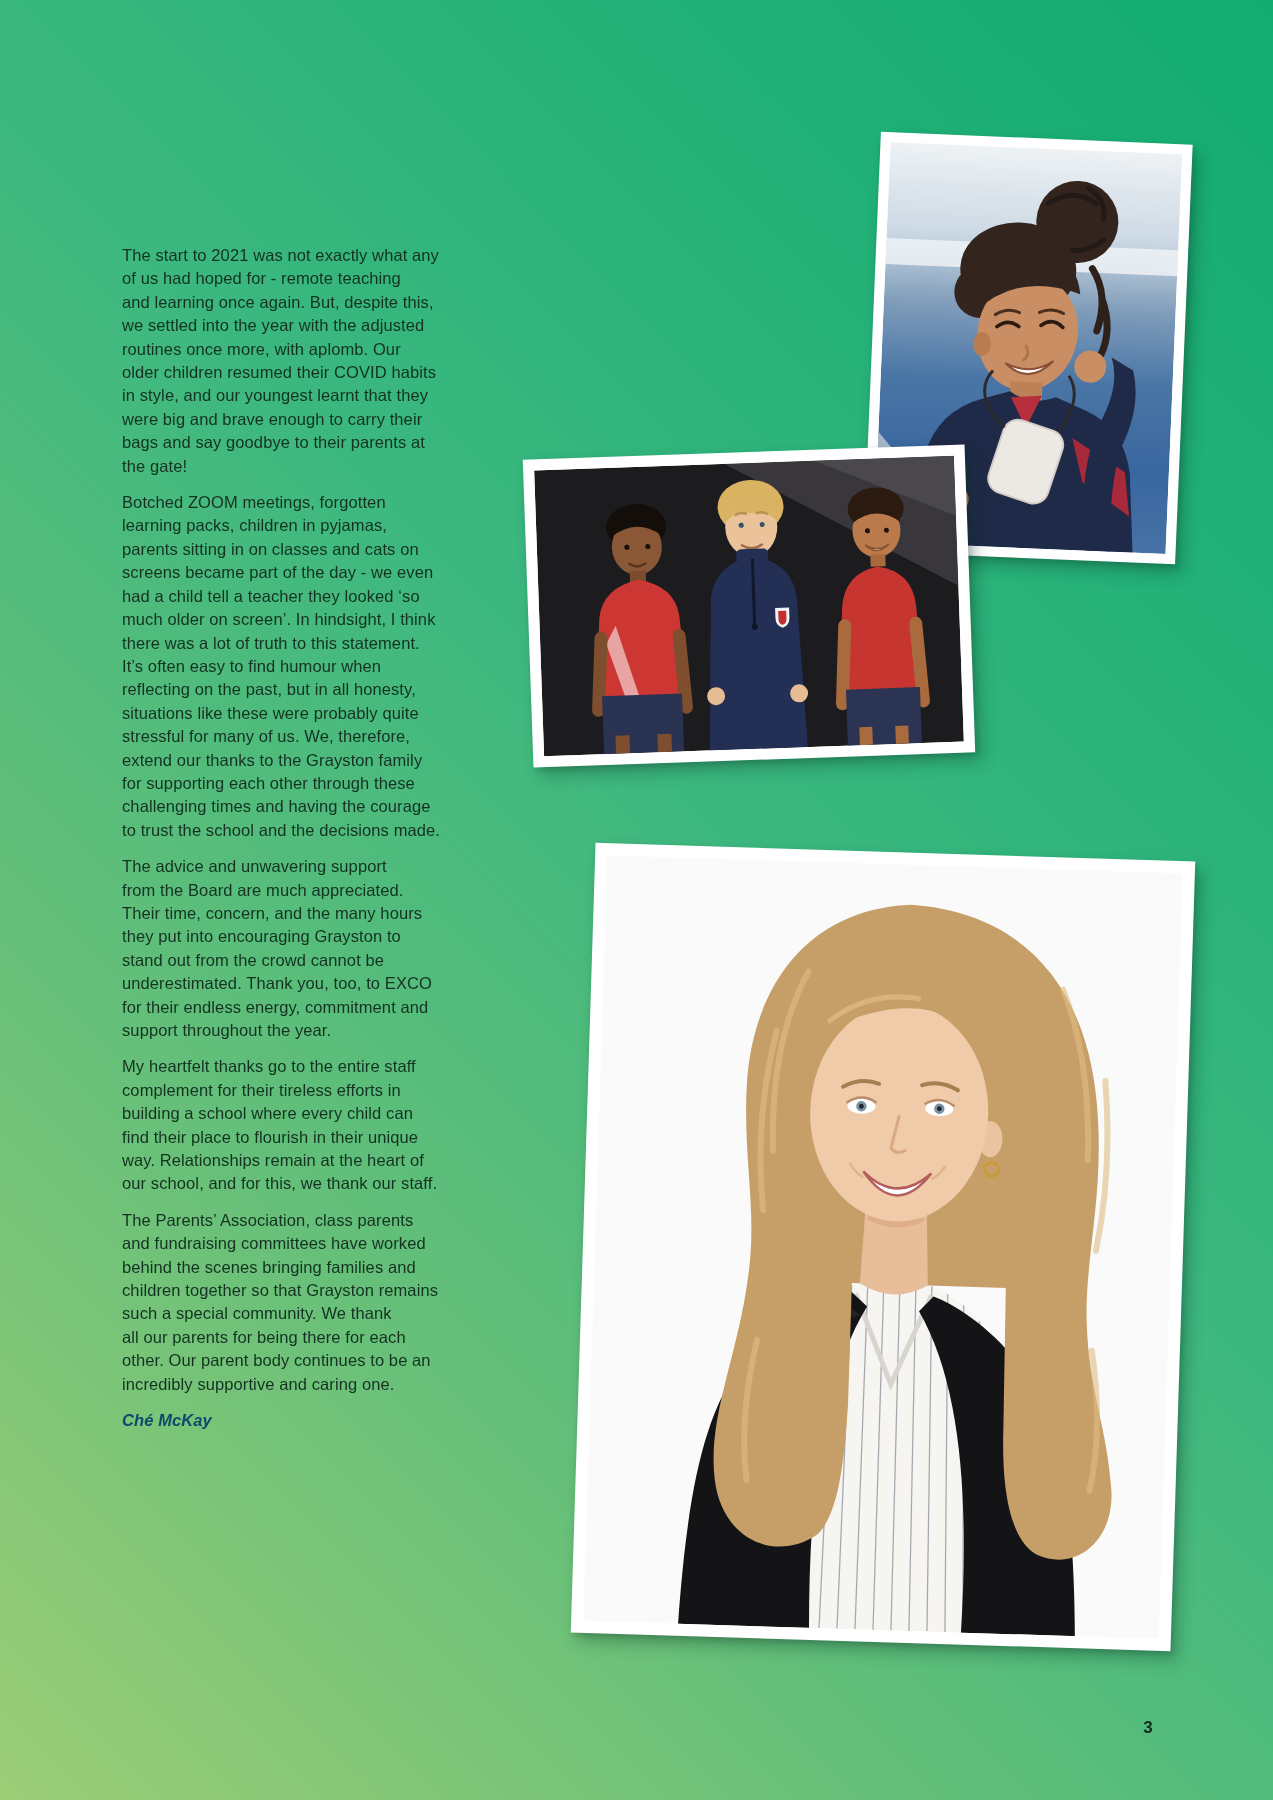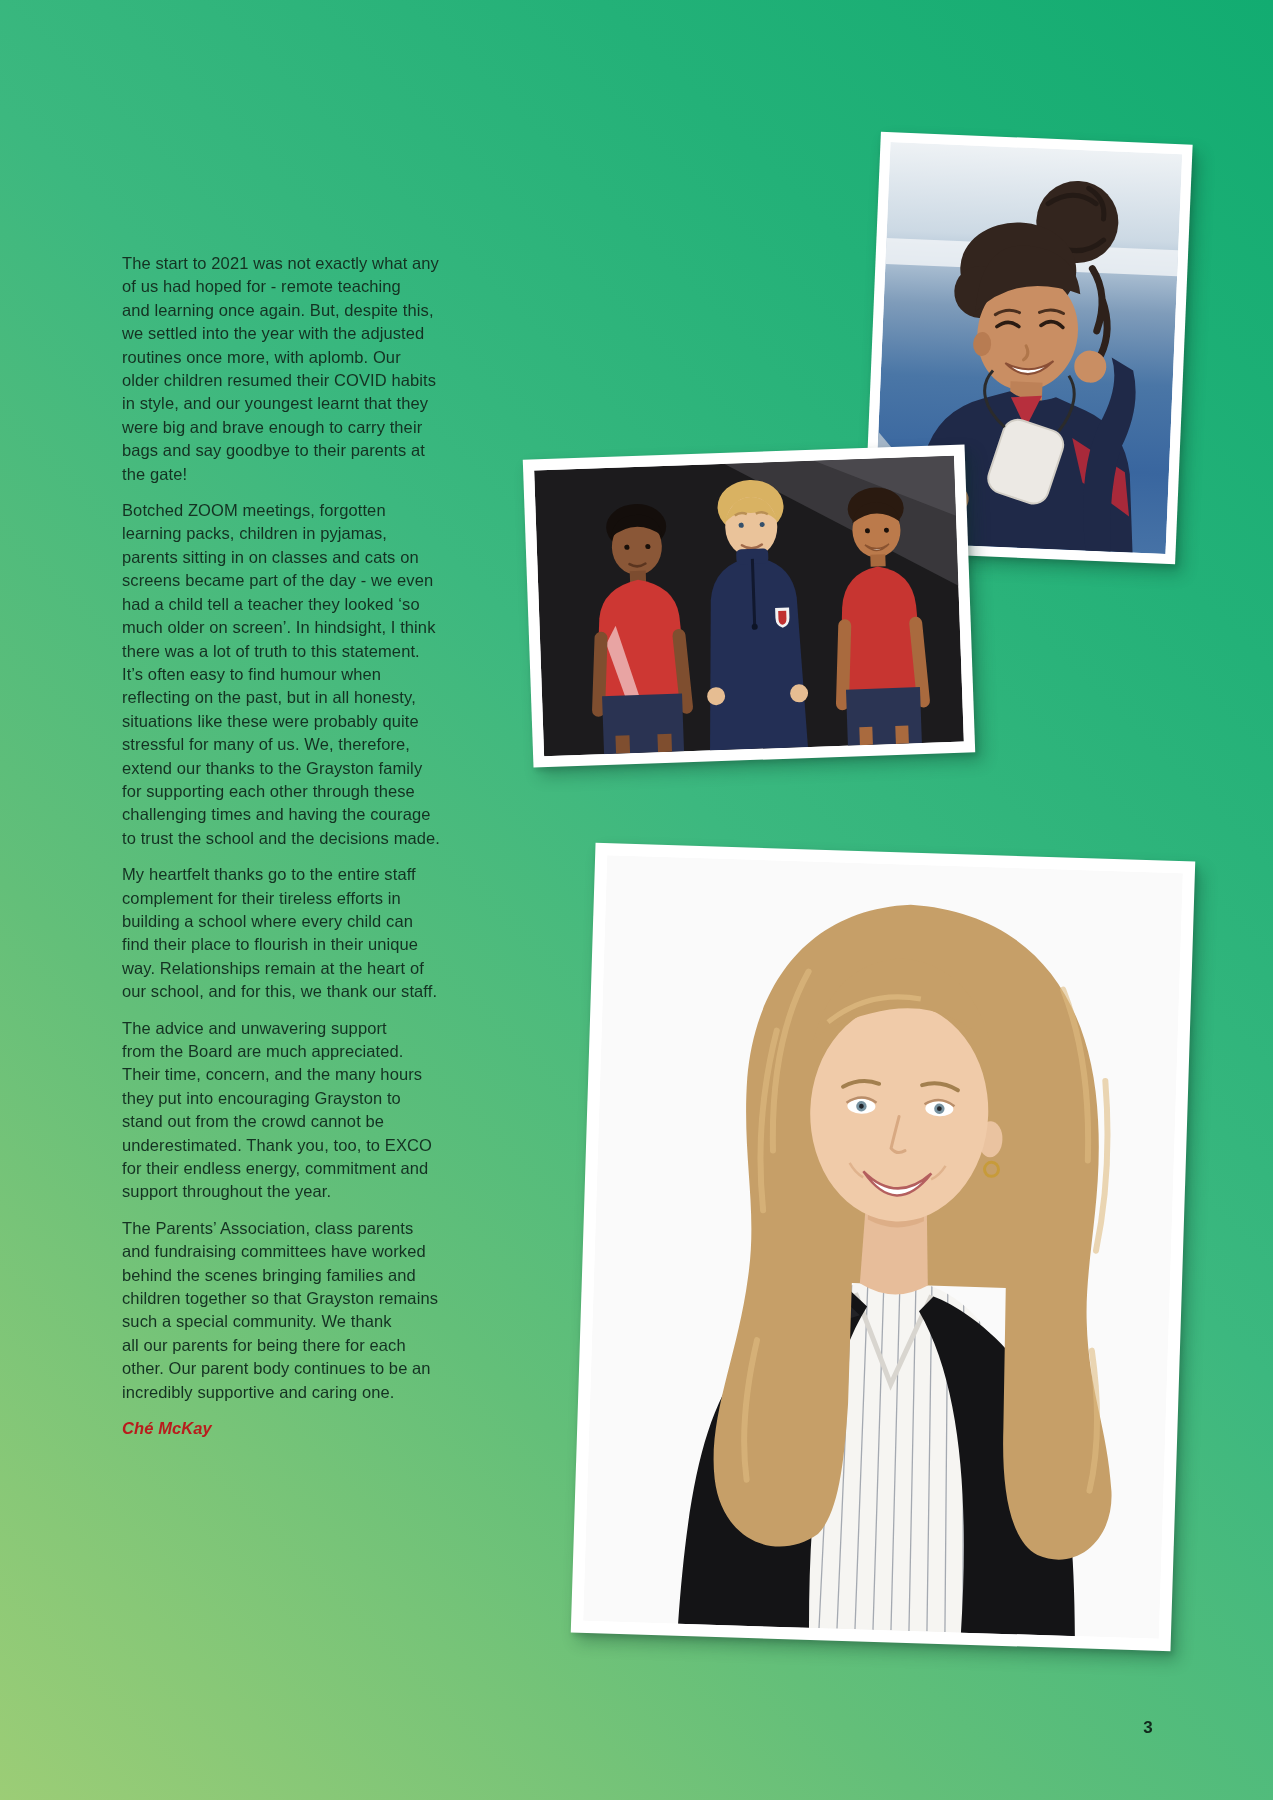--- a/index.html
+++ b/index.html
@@ -5,24 +5,23 @@
   html,body{margin:0;padding:0;}
   body{
     width:1273px;height:1800px;position:relative;overflow:hidden;
     font-family:"Liberation Sans",sans-serif;
     background:linear-gradient(225deg,#12ac71 0%,#23b178 22%,#3cb87f 45%,#63bf79 70%,#9ccd76 100%);
   }
   .article{
     position:absolute;left:122px;top:244px;width:420px;
     color:#143222;font-size:16.5px;line-height:23.4px;font-weight:500;
     letter-spacing:.1px;
-    margin-top:8px;
   }
   .article p{margin:0 0 13px 0;white-space:pre-line;}
-  .signature{color:#b91c1c;font-weight:bold;font-style:italic;line-height:23.4px;white-space:pre-line;}
+  .signature{color:#0c4a6e;font-weight:bold;font-style:italic;line-height:23.4px;white-space:pre-line;}
   .photo{
     position:absolute;background:#fff;
     box-shadow:7px 9px 16px rgba(10,50,35,.30), 2px 3px 5px rgba(10,50,35,.18);
   }
   .photo svg{display:block;}
   .photo-girl{left:872px;top:138px;width:312px;height:420px;padding:10px;box-sizing:border-box;transform:rotate(2.4deg);transform-origin:50% 50%;}
   .photo-kids{left:528px;top:452px;width:442px;height:308px;padding:11px;box-sizing:border-box;transform:rotate(-2deg);transform-origin:50% 50%;}
   .photo-woman{left:583px;top:852px;width:600px;height:790px;padding:12px;box-sizing:border-box;transform:rotate(1.8deg);transform-origin:50% 50%;}
   .page-number{position:absolute;left:1128px;top:1718px;width:40px;text-align:center;
     color:#11291c;font-size:17px;font-weight:bold;}
@@ -49,34 +48,34 @@
 much older on screen’. In hindsight, I think
 there was a lot of truth to this statement.
 It’s often easy to find humour when
 reflecting on the past, but in all honesty,
 situations like these were probably quite
 stressful for many of us. We, therefore,
 extend our thanks to the Grayston family
 for supporting each other through these
 challenging times and having the courage
 to trust the school and the decisions made.</p>
-  <p>My heartfelt thanks go to the entire staff
-complement for their tireless efforts in
-building a school where every child can
-find their place to flourish in their unique
-way. Relationships remain at the heart of
-our school, and for this, we thank our staff.</p>
   <p>The advice and unwavering support
 from the Board are much appreciated.
 Their time, concern, and the many hours
 they put into encouraging Grayston to
 stand out from the crowd cannot be
 underestimated. Thank you, too, to EXCO
 for their endless energy, commitment and
 support throughout the year.</p>
+  <p>My heartfelt thanks go to the entire staff
+complement for their tireless efforts in
+building a school where every child can
+find their place to flourish in their unique
+way. Relationships remain at the heart of
+our school, and for this, we thank our staff.</p>
   <p>The Parents’ Association, class parents
 and fundraising committees have worked
 behind the scenes bringing families and
 children together so that Grayston remains
 such a special community. We thank
 all our parents for being there for each
 other. Our parent body continues to be an
 incredibly supportive and caring one.</p>
   <div class="signature">Ché McKay</div>
 </div>

